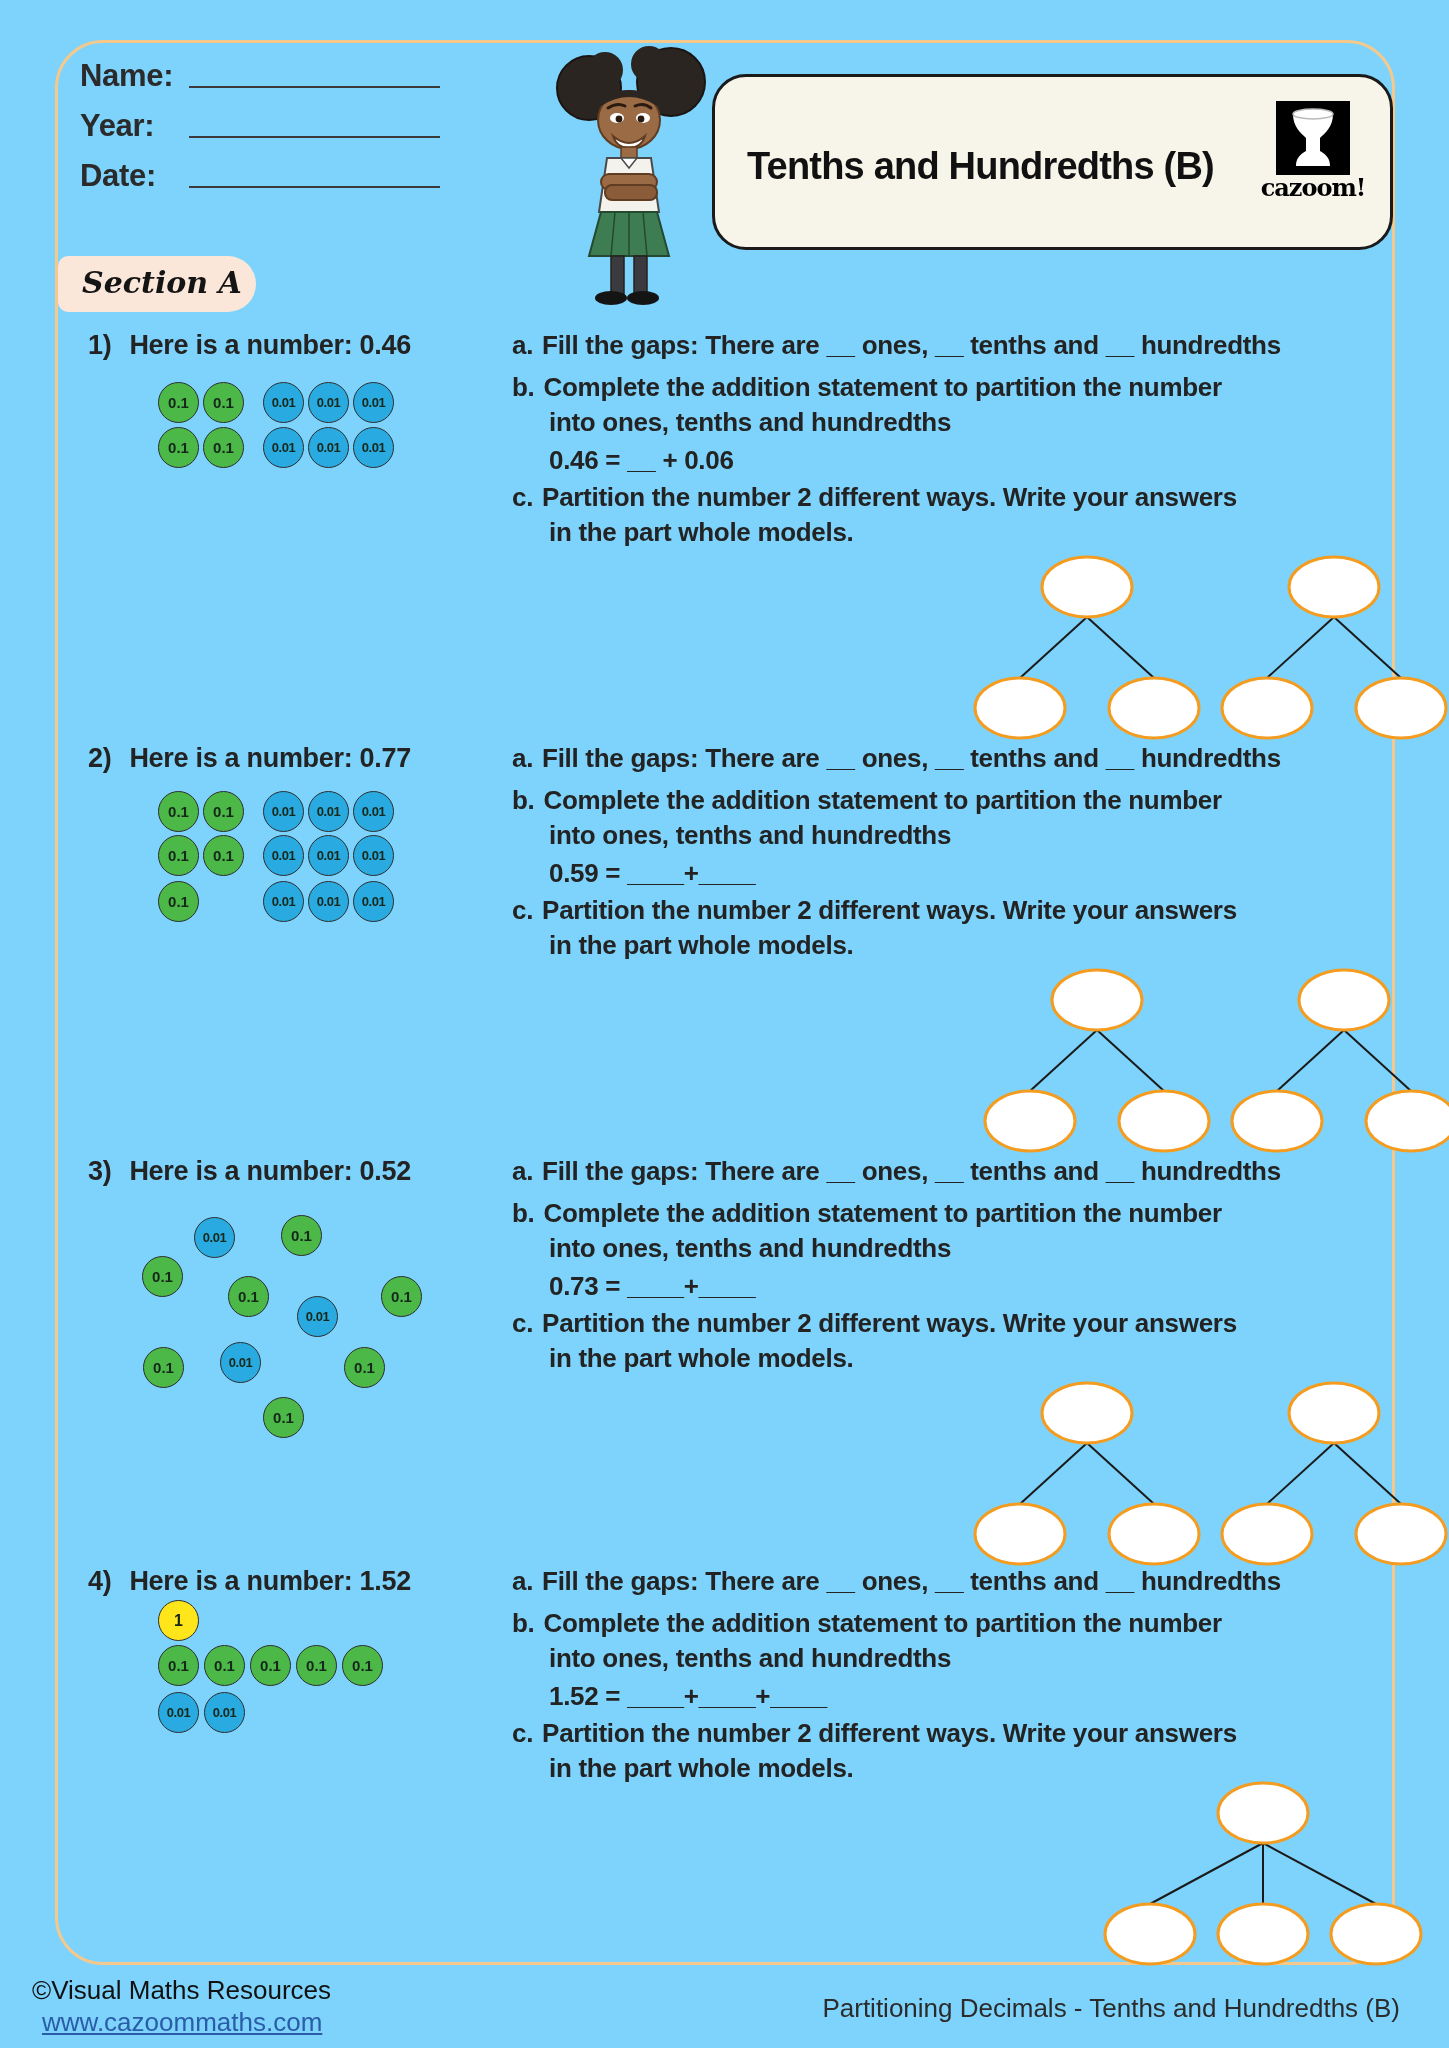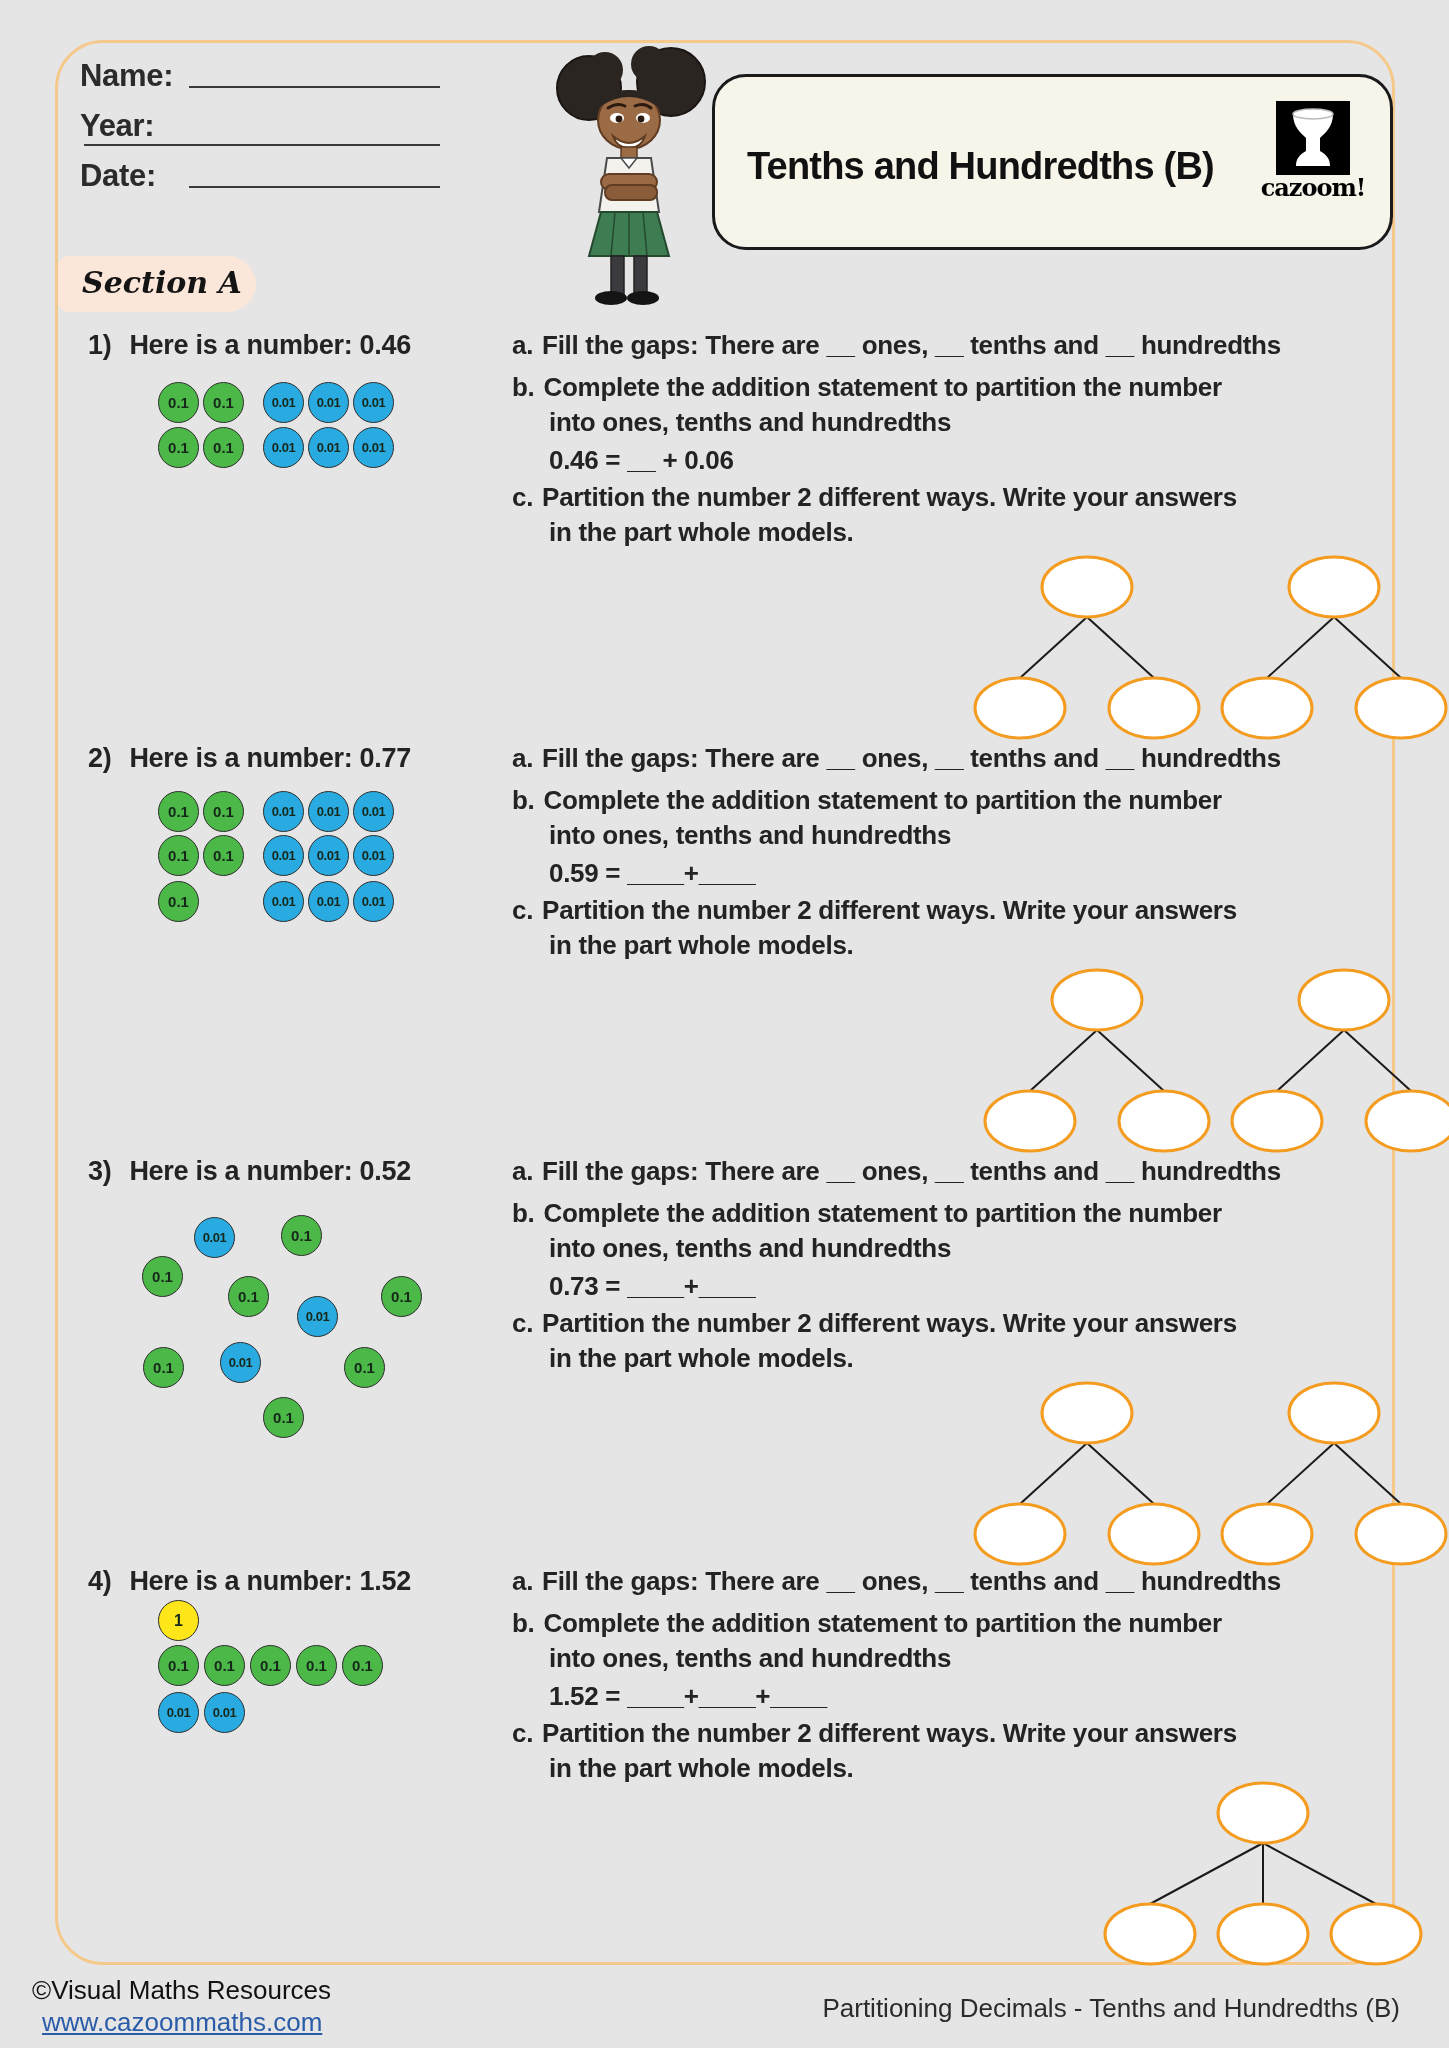--- a/index.html
+++ b/index.html
@@ -1,18 +1,18 @@
 <!DOCTYPE html>
 <html><head>
 <meta charset="utf-8">
 <style>
   * { margin:0; padding:0; box-sizing:border-box; }
   body { background:#ffffff; font-family:"Liberation Sans", sans-serif; }
   #page {
-    position:relative; width:1449px; height:2048px; background:#e5e5e5;
+    position:relative; width:1449px; height:2048px; background:#7dd3fc;
     overflow:hidden; color:#1f1f1f;
   }
   #frame {
     position:absolute; left:55px; top:40px; width:1340px; height:1925px;
     border:3px solid #F5C98C; border-radius:48px;
   }
   
   .field-row { position:absolute; left:80px; display:flex; width:360px; }
   .field-label { font-size:31px; font-weight:700; color:#2b2b2b; width:105px; letter-spacing:-0.3px; }
   .field-line { flex:1; border-bottom:2px solid #3a3a3a; height:30px; margin-left:4px; }
@@ -71,21 +71,21 @@
 <body>
 
 <div id="page">
 
   <div id="frame"></div>
 
   <div class="field-row" style="top:58px;">
     <span class="field-label">Name:</span>
     <span class="field-line"></span>
   </div>
-  <div class="field-row" style="top:108px;flex-direction:column;">
+  <div class="field-row" style="top:108px;">
     <span class="field-label">Year:</span>
     <span class="field-line"></span>
   </div>
   <div class="field-row" style="top:158px;">
     <span class="field-label">Date:</span>
     <span class="field-line"></span>
   </div>
 
   <svg id="girl" width="180" height="266" viewBox="0 0 180 266">
     <circle cx="44" cy="44" r="32" fill="#2b2522" stroke="#1a1512" stroke-width="2"></circle>

